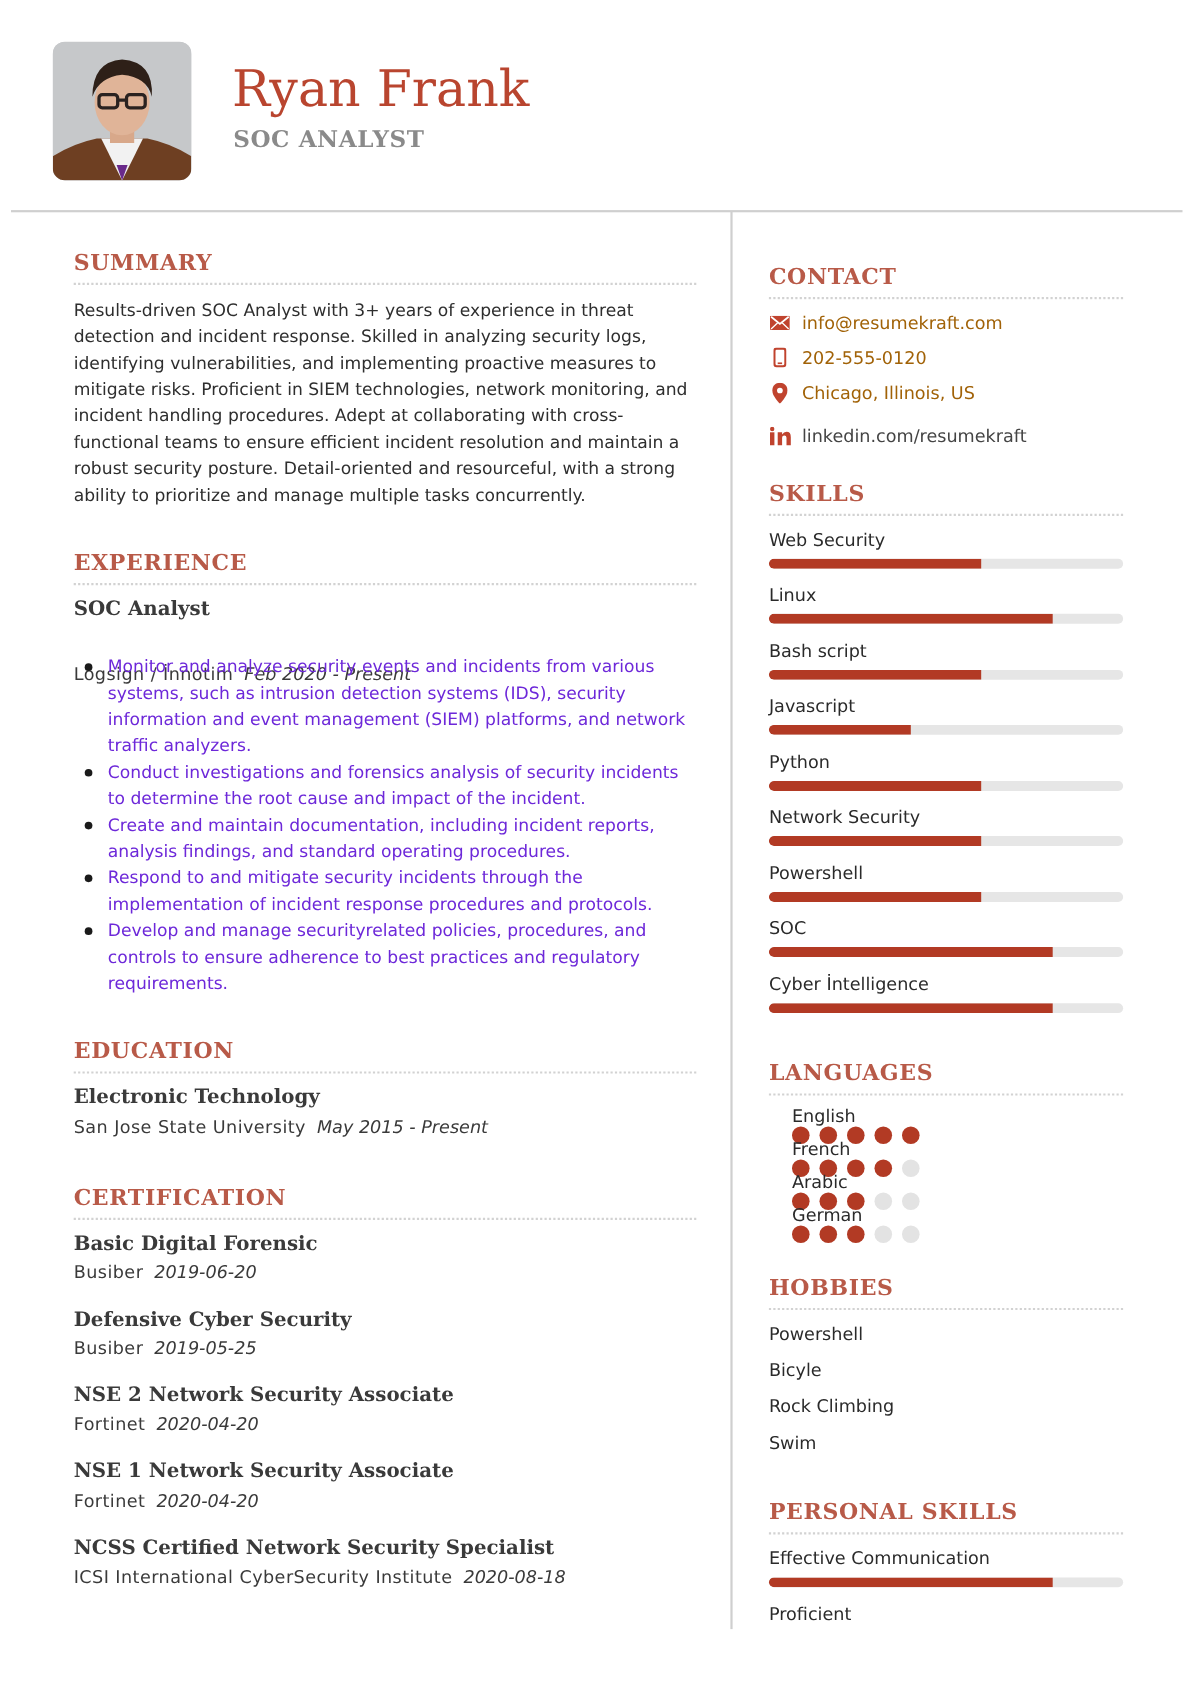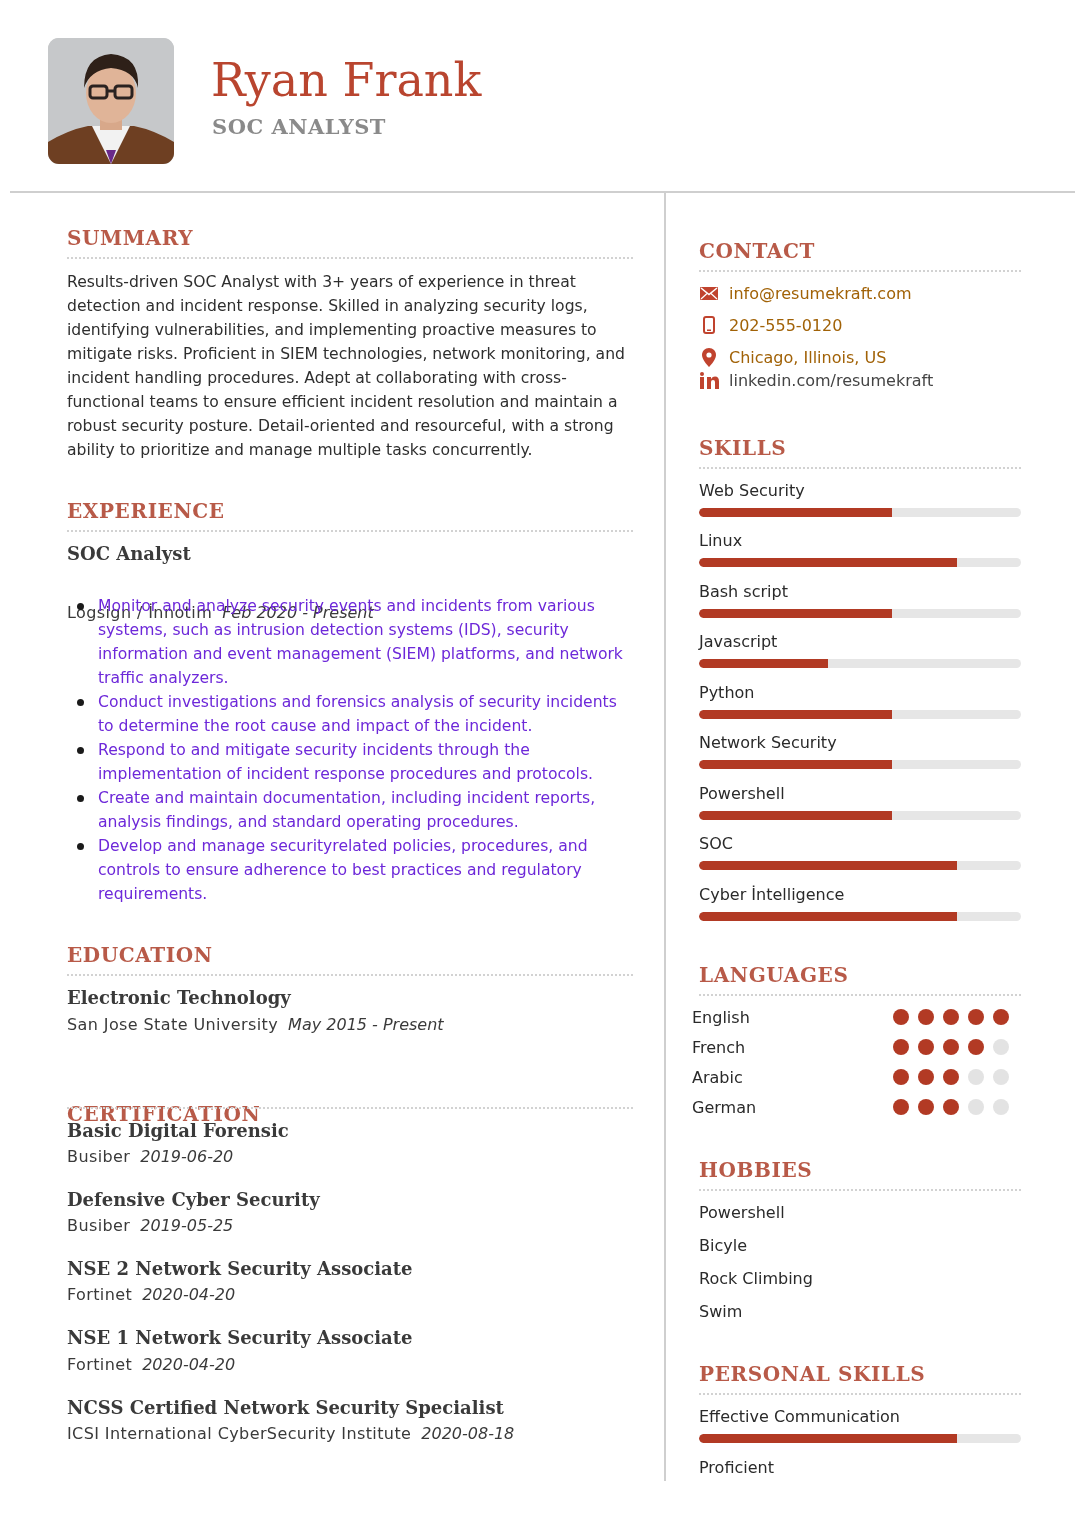--- a/index.html
+++ b/index.html
@@ -47,21 +47,21 @@
 
   .contact-row { position: absolute; left: 699px; height: 24px; display: flex; align-items: center; white-space: nowrap; }
   .contact-row .ico { width: 20px; height: 20px; display: flex; align-items: center; justify-content: center; margin-right: 10px; }
   .contact-row .txt { font-size: 16px; color: #a16207; }
 
   .skill { position: absolute; left: 699px; width: 322px; }
   .skill .lbl { font-size: 16px; line-height: 22px; color: #2a2a2a; white-space: nowrap; }
   .skill .track { margin-top: 6px; width: 322px; height: 9px; background: #e6e6e6; border-radius: 5px; overflow: hidden; }
   .skill .fill { height: 9px; background: #b23a24; border-radius: 5px 0 0 5px; }
 
-  .lang { position: absolute; left: 692px; width: 322px; height: 24px; display: flex; align-items: center; justify-content: space-between; }
+  .lang { position: absolute; left: 720px; width: 322px; height: 24px; display: flex; align-items: flex-start; justify-content: space-between; flex-direction: column; }
   .lang .lbl { font-size: 16px; color: #2a2a2a; }
   .lang .dotset { display: flex; gap: 9px; margin-right: 5px; }
   .lang .dotset span { width: 16px; height: 16px; border-radius: 50%; background: #e3e3e3; display: block; }
   .lang .dotset span.on { background: #b23a24; }
 
   .hobby { position: absolute; left: 699px; font-size: 16px; line-height: 22px; color: #2a2a2a; white-space: nowrap; }
 </style>
 </head>
 <body>
 
@@ -91,33 +91,33 @@
 
 <div class="sec-title" style="left:67px; top:498px;">EXPERIENCE</div>
 <div class="dots" style="left:67px; top:530px; width:566px;"></div>
 <div class="item-title" style="left:67px; top:542px;">SOC Analyst</div>
 <div class="item-sub" style="left:67px; top:602px;">
   <span class="org">Logsign / İnnotim</span><span class="date">Feb 2020 - Present</span>
 </div>
 <ul class="bullets" style="left:67px; top:594px; width:570px;">
   <li>Monitor and analyze security events and incidents from various systems, such as intrusion detection systems (IDS), security information and event management (SIEM) platforms, and network traffic analyzers.</li>
   <li>Conduct investigations and forensics analysis of security incidents to determine the root cause and impact of the incident.</li>
+  <li>Create and maintain documentation, including incident reports, analysis findings, and standard operating procedures.</li>
   <li>Respond to and mitigate security incidents through the implementation of incident response procedures and protocols.</li>
-  <li>Create and maintain documentation, including incident reports, analysis findings, and standard operating procedures.</li>
   <li>Develop and manage securityrelated policies, procedures, and controls to ensure adherence to best practices and regulatory requirements.</li>
 </ul>
 
 <div class="sec-title" style="left:67px; top:942px;">EDUCATION</div>
 <div class="dots" style="left:67px; top:974px; width:566px;"></div>
 <div class="item-title" style="left:67px; top:986px;">Electronic Technology</div>
 <div class="item-sub" style="left:67px; top:1014px;">
   <span class="org">San Jose State University</span><span class="date">May 2015 - Present</span>
 </div>
 
-<div class="sec-title" style="left:67px; top:1075px;margin-top:26px;">CERTIFICATION</div>
+<div class="sec-title" style="left:67px; top:1075px;">CERTIFICATION</div>
 <div class="dots" style="left:67px; top:1107px; width:566px;"></div>
 
 <div class="item-title" style="left:67px; top:1119px;">Basic Digital Forensic</div>
 <div class="item-sub" style="left:67px; top:1146px;">
   <span class="org">Busiber</span><span class="date">2019-06-20</span>
 </div>
 
 <div class="item-title" style="left:67px; top:1188px;">Defensive Cyber Security</div>
 <div class="item-sub" style="left:67px; top:1215px;">
   <span class="org">Busiber</span><span class="date">2019-05-25</span>
@@ -162,21 +162,21 @@
 </div>
 <div class="contact-row" style="top:345px;">
   <span class="ico">
     <svg width="14" height="19" viewBox="0 0 14 19">
         <path d="M7 0 C3 0 0 3 0 7 C0 12 7 19 7 19 C7 19 14 12 14 7 C14 3 11 0 7 0 Z" fill="#c0432e"></path>
         <circle cx="7" cy="7" r="2.6" fill="#ffffff"></circle>
       </svg>
   </span>
   <span class="txt">Chicago, Illinois, US</span>
 </div>
-<div class="contact-row" style="top:368px;text-align:center;">
+<div class="contact-row" style="top:384px;text-align:center;">
   <span class="ico">
     <svg width="19" height="17" viewBox="0 0 19 17">
         <rect x="0" y="5" width="4" height="12" fill="#c0432e"></rect>
         <circle cx="2" cy="2" r="2" fill="#c0432e"></circle>
         <path d="M7 5 L11 5 L11 7 Q12.5 4.6 15 4.6 Q19 4.6 19 9.5 L19 17 L15 17 L15 10 Q15 8 13 8 Q11 8 11 10 L11 17 L7 17 Z" fill="#c0432e"></path>
       </svg>
   </span>
   <span class="txt" style="color:#444;">linkedin.com/resumekraft</span>
 </div>
 

